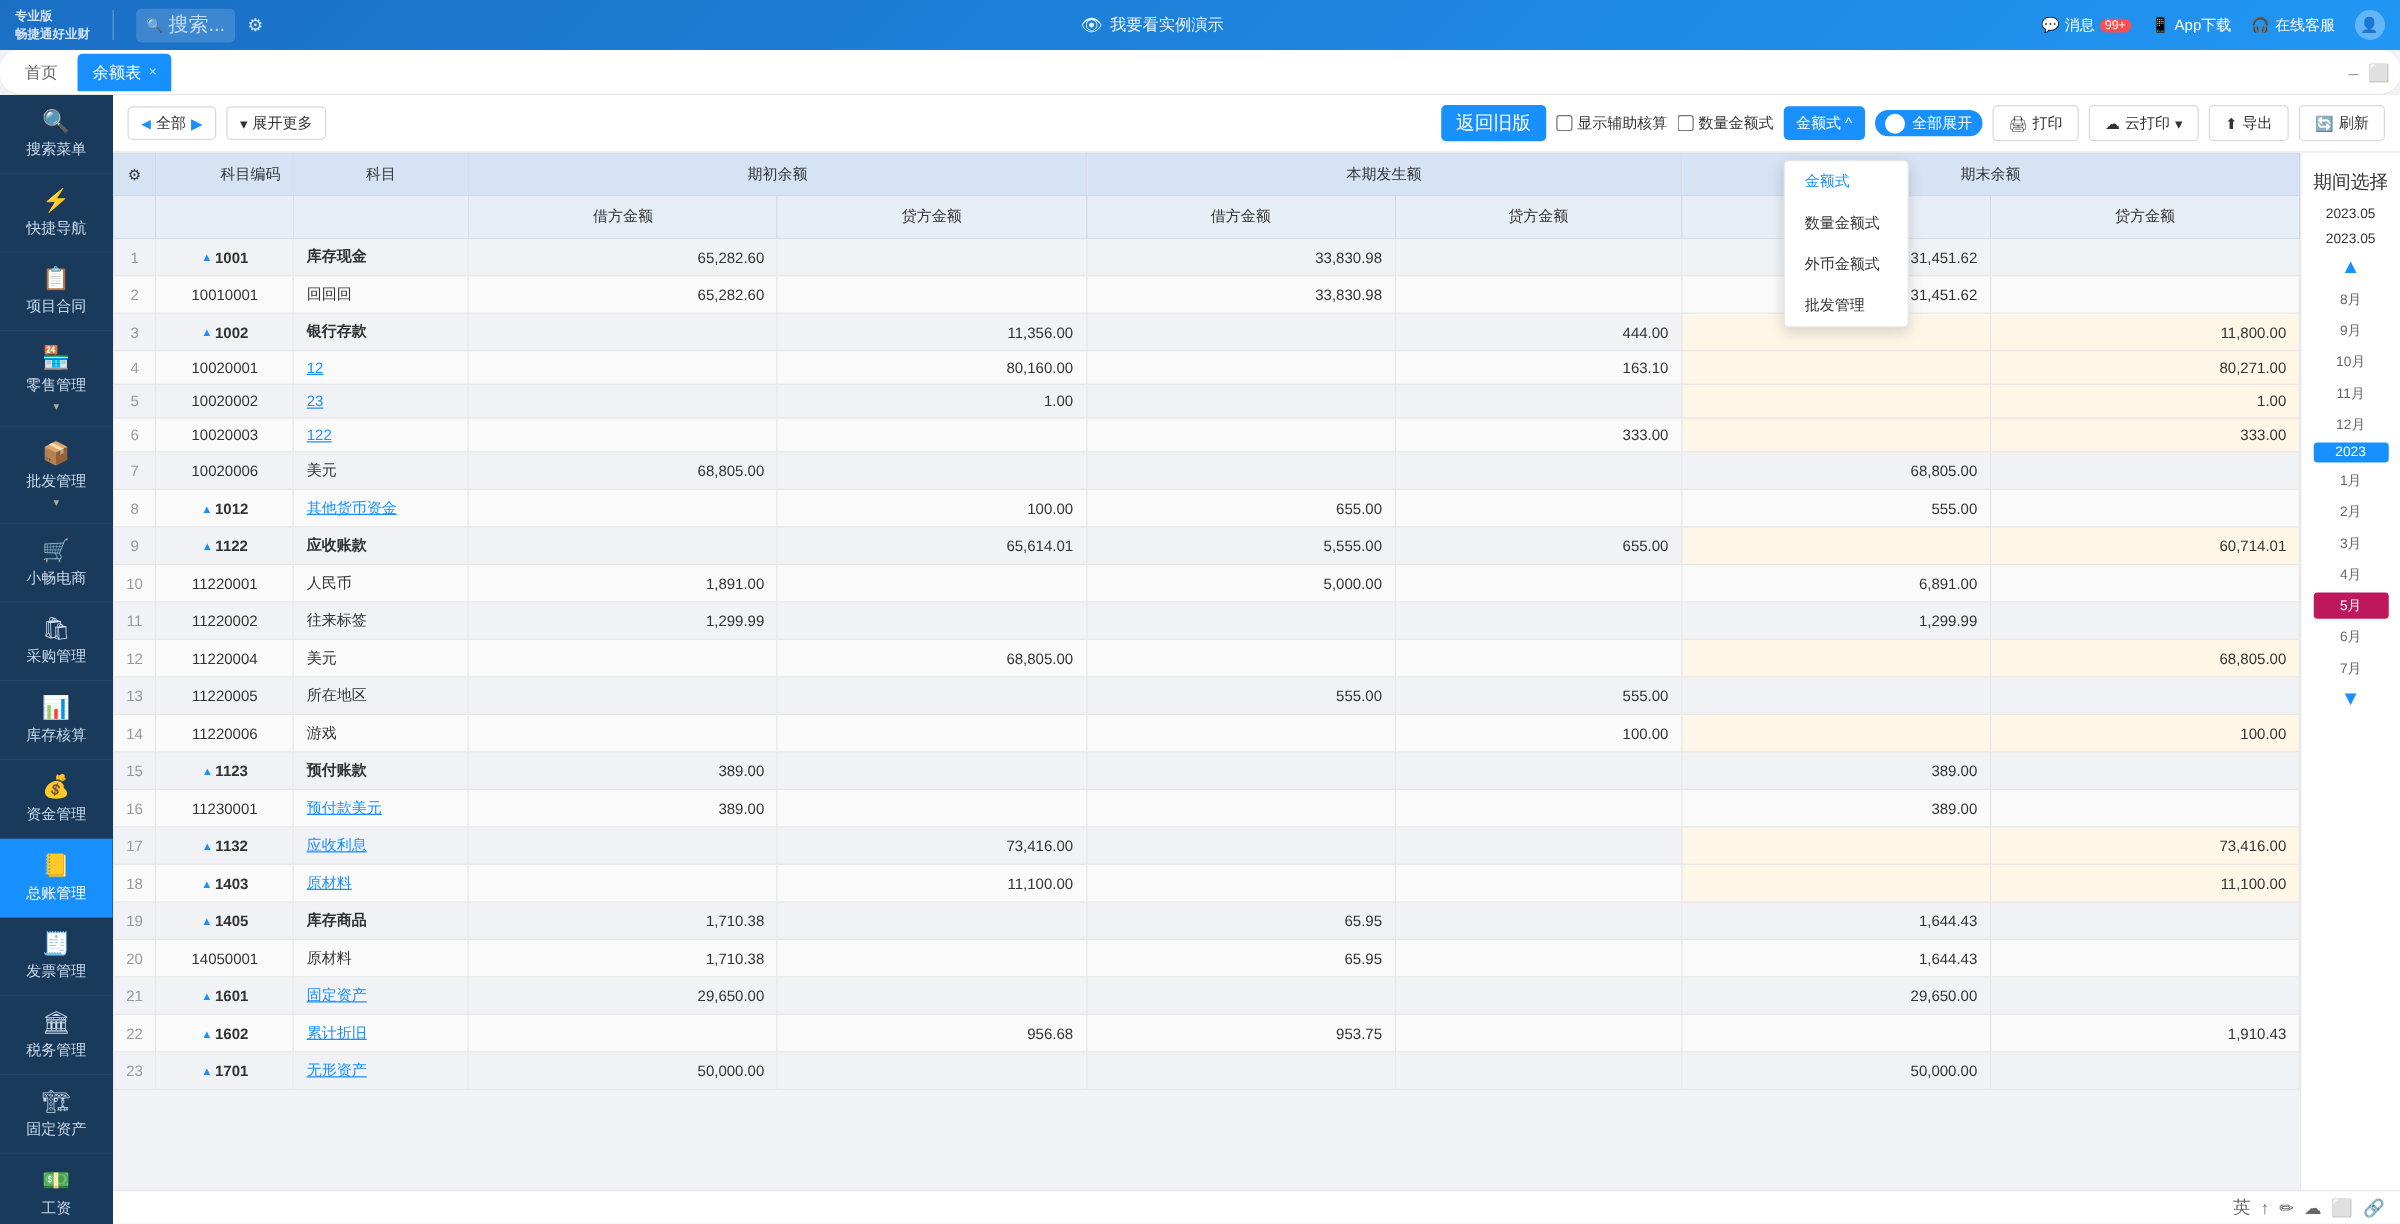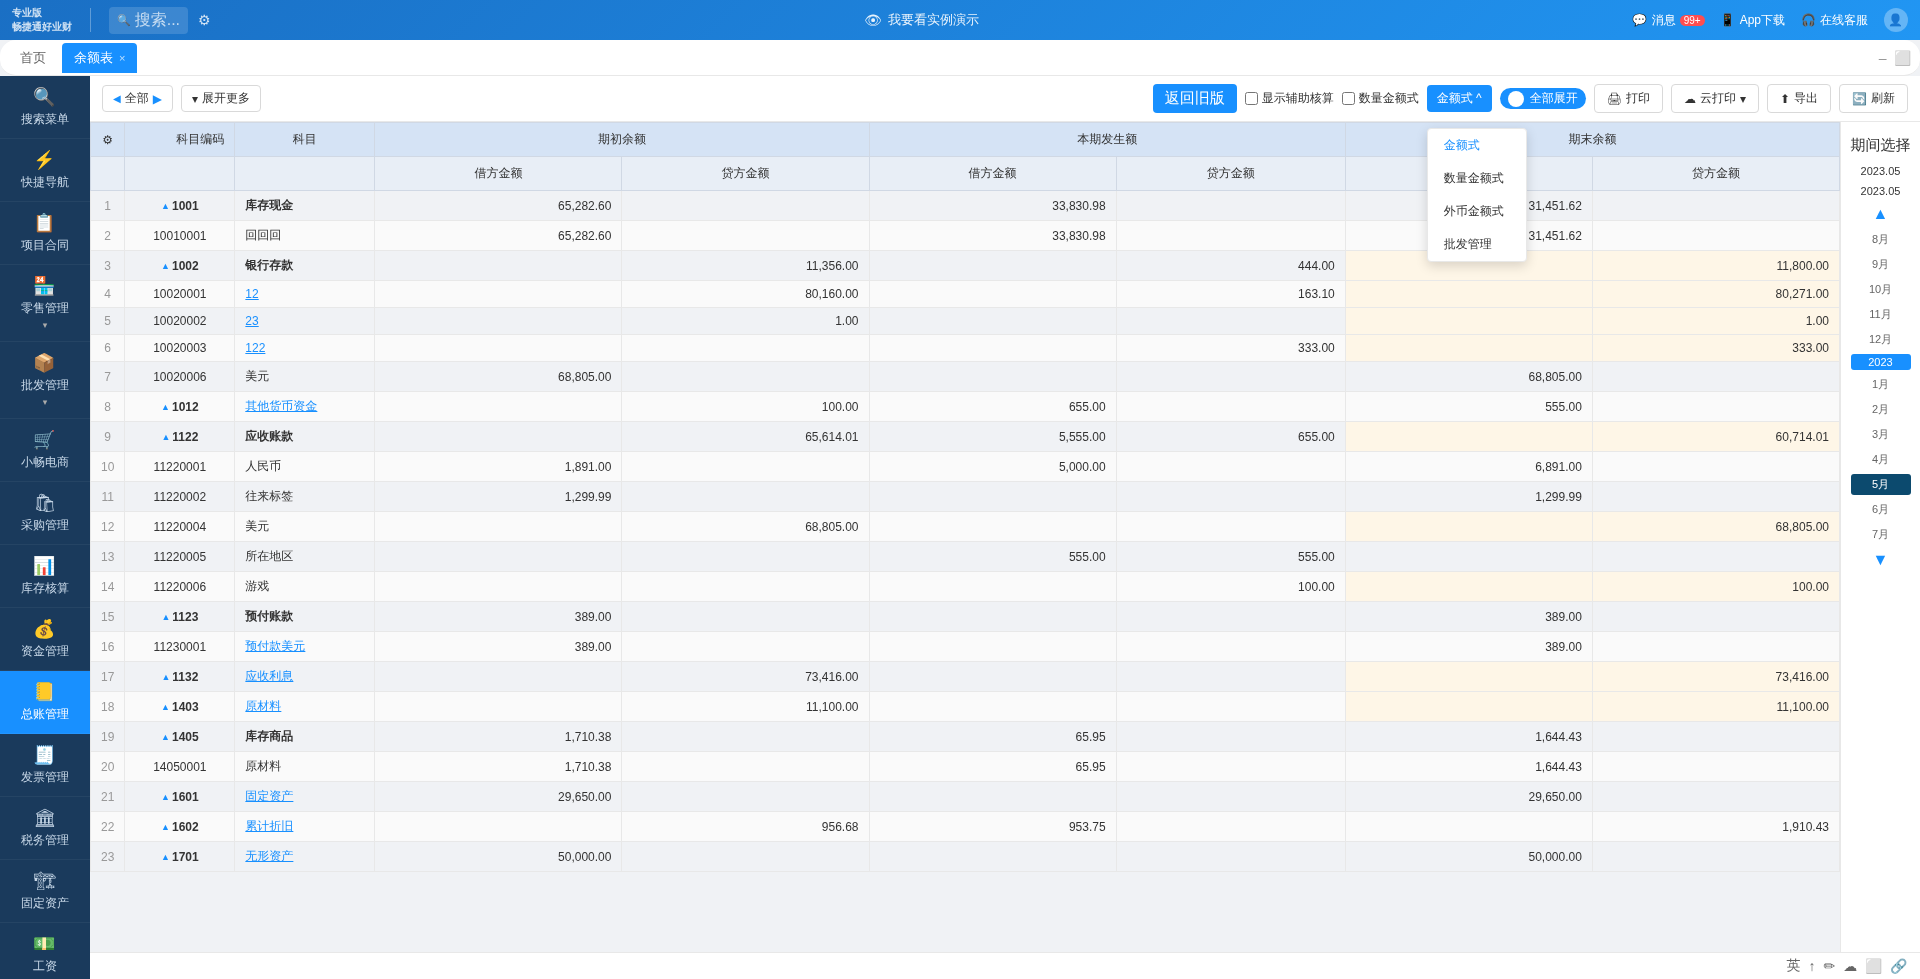--- a/index.html
+++ b/index.html
@@ -115,21 +115,21 @@
     .right-panel {
       width: 80px; background: #fff; border-left: 1px solid #e8e8e8;
       display: flex; flex-direction: column; align-items: center; padding-top: 10px; gap: 4px;
       font-size: 11px; color: #666;
     }
     .right-panel-header { font-weight: normal; font-size: 15px; color: #333; padding: 4px; }
     .month-btn {
       width: 60px; padding: 3px; text-align: center; cursor: pointer; border-radius: 3px;
       font-size: 11px; color: #666;
     }
-    .month-btn.active { background: #0c4a6e; color: #fff; border-radius: 3px; }
+    .month-btn.active { background: #be185d; color: #fff; border-radius: 3px; }
     .month-btn.current-year-label { background: #1890ff; color: #fff; border-radius: 3px; padding: 2px 8px; }
     .nav-arrow { cursor: pointer; color: #1890ff; font-size: 16px; padding: 2px; }
 
     
     .bottom-bar {
       display: flex; align-items: center; justify-content: flex-end; padding: 4px 12px;
       background: #fff; border-top: 1px solid #e8e8e8; font-size: 12px; gap: 8px;
     }
     .bottom-icon { cursor: pointer; color: #666; font-size: 14px; }
 

